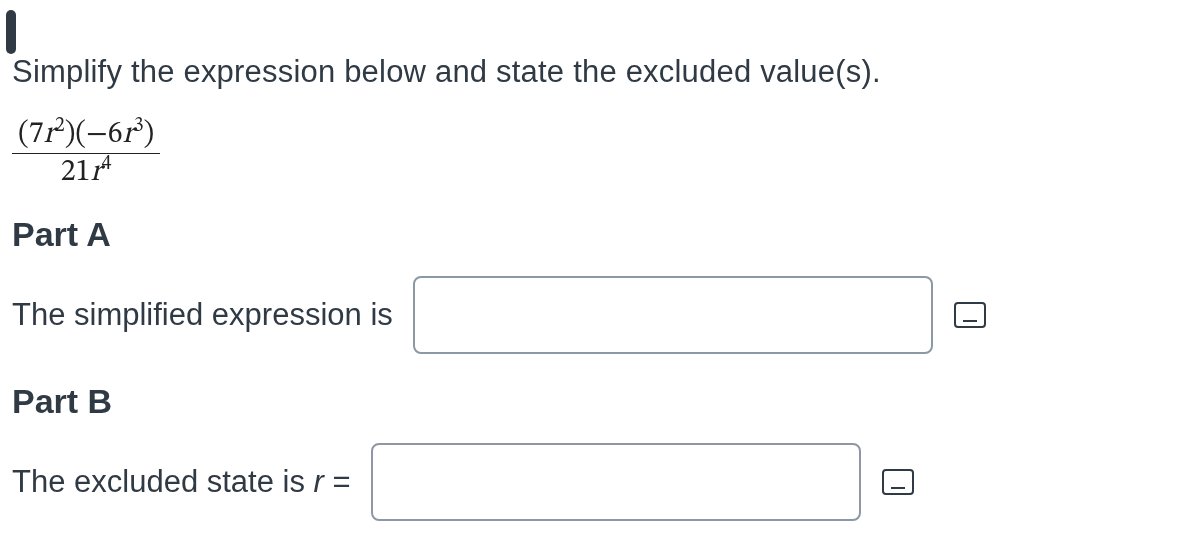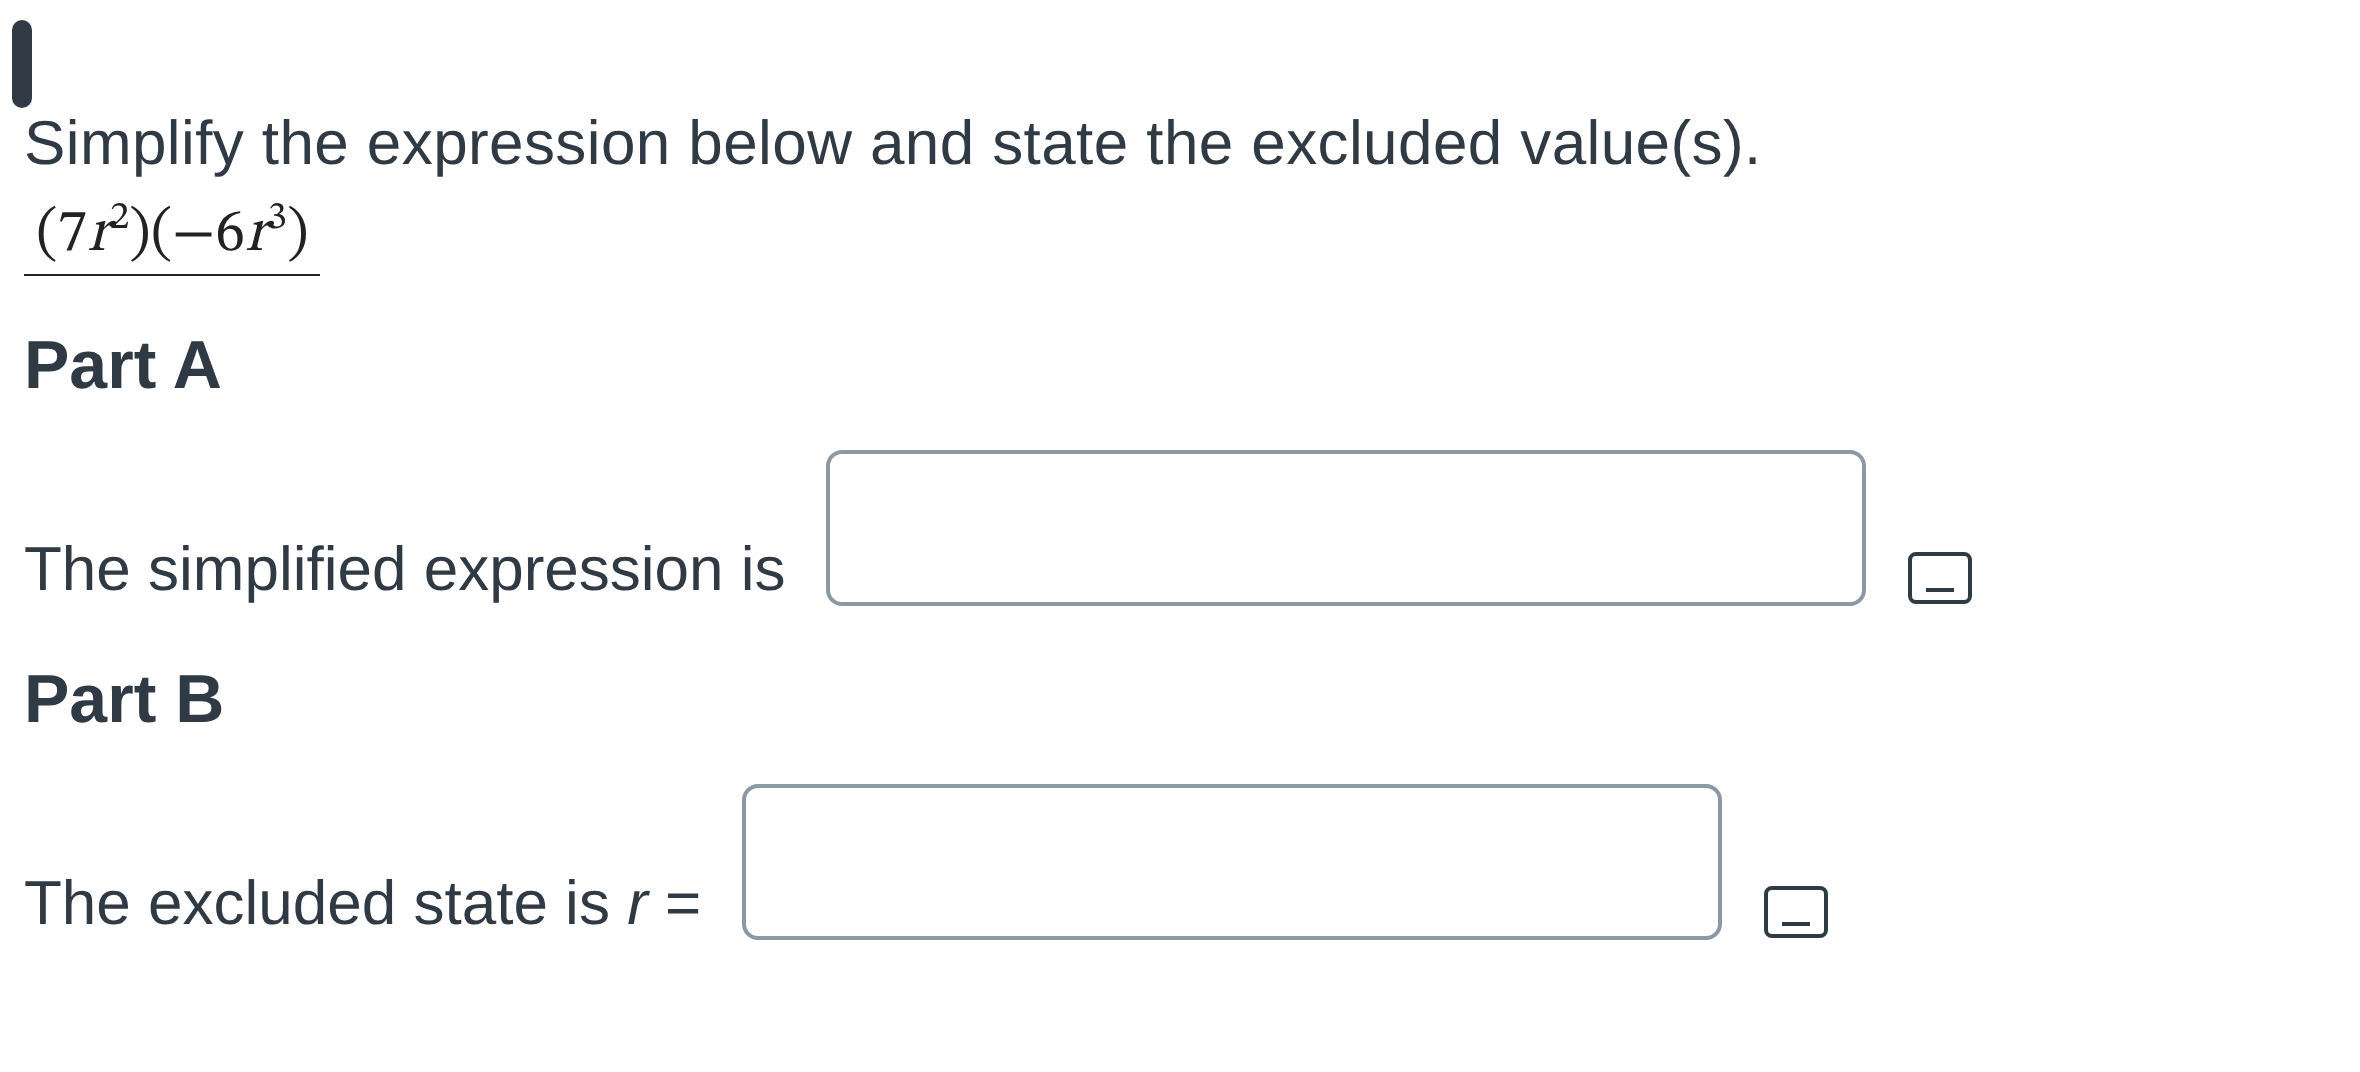--- a/index.html
+++ b/index.html
@@ -40,21 +40,21 @@
     margin-bottom: 8px;
   }
   
   .frac {
     display: inline-block;
     text-align: center;
     font-family: "Cambria Math", "STIX Two Math", "Times New Roman", serif;
     font-size: 30px;
     line-height: 1.1;
     color: #222;
-    margin: 4px 0 10px 0;
+    margin: 20px 0 10px 0;
   }
   .frac .num {
     display: block;
     padding: 0 6px 2px 6px;
     border-bottom: 1.4px solid #222;
   }
   .frac .den {
     display: block;
     padding: 2px 6px 0 6px;
   }
@@ -63,21 +63,21 @@
     vertical-align: super;
     line-height: 0;
   }
   .part-label {
     font-size: 34px;
     font-weight: 700;
     margin: 16px 0 22px 0;
   }
   .row {
     display: flex;
-    align-items: flex-end;
+    align-items: center;
     gap: 20px;
     margin-bottom: 28px;
   }
   .row-text {
     font-size: 31px;
     font-weight: 400;
     min-width: 0;
   }
   .ivar { font-style: italic; }
   .inputbox {
@@ -112,20 +112,21 @@
   <div class="marker-col">
     <div class="marker"></div>
   </div>
 
   <div class="content">
 
     <div class="prompt-text">Simplify the expression below and state the excluded value(s).</div>
 
     <div class="frac">
       <span class="num">(7<span class="ivar">r</span><sup>2</sup>)(−6<span class="ivar">r</span><sup>3</sup>)</span>
+      <span class="den">21<span class="ivar">r</span><sup>4</sup></span>
     </div>
 
     <div class="part-label">Part A</div>
 
     <div class="row">
       <div class="row-text">The simplified expression is</div>
       <input class="inputbox input-a" type="text" value="" style="">
       <span class="kbd-icon">
         <svg viewBox="0 0 34 28" width="34" height="28">
           <rect x="2" y="2" width="30" height="24" rx="3"></rect>

